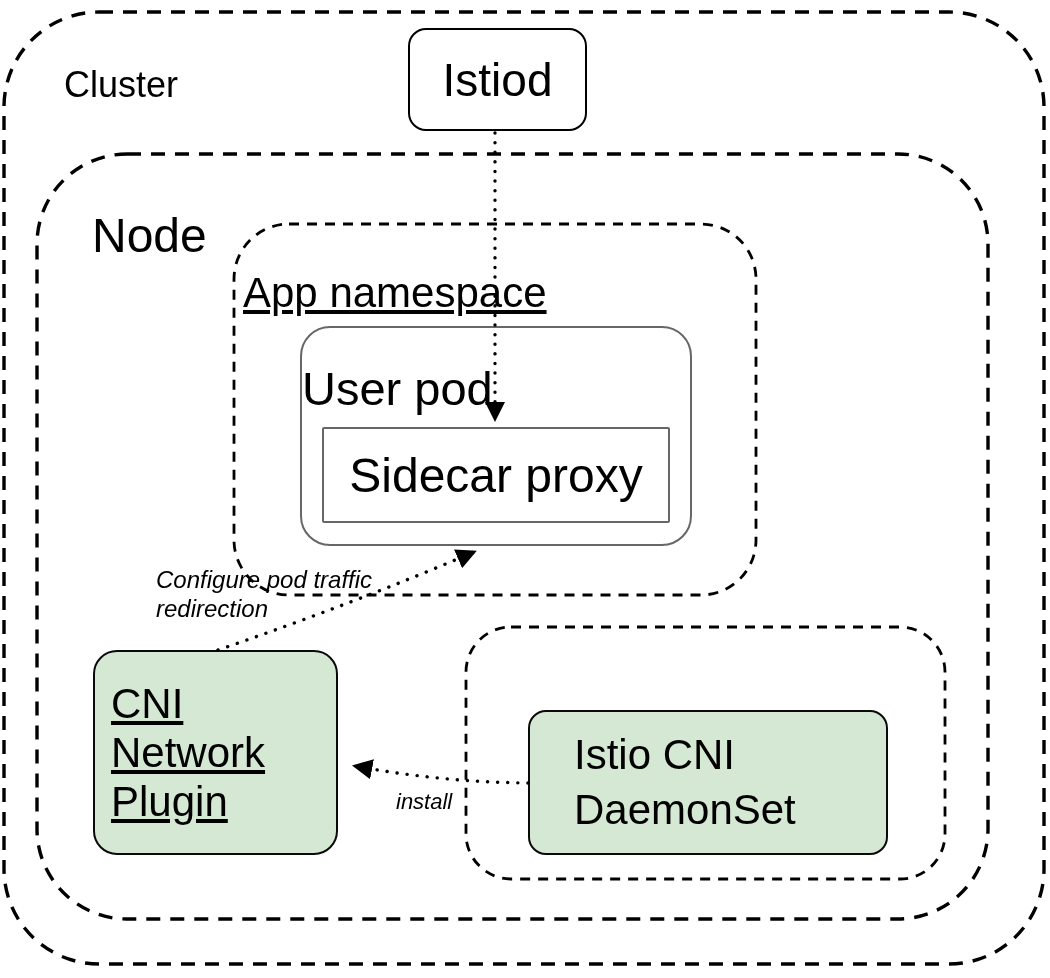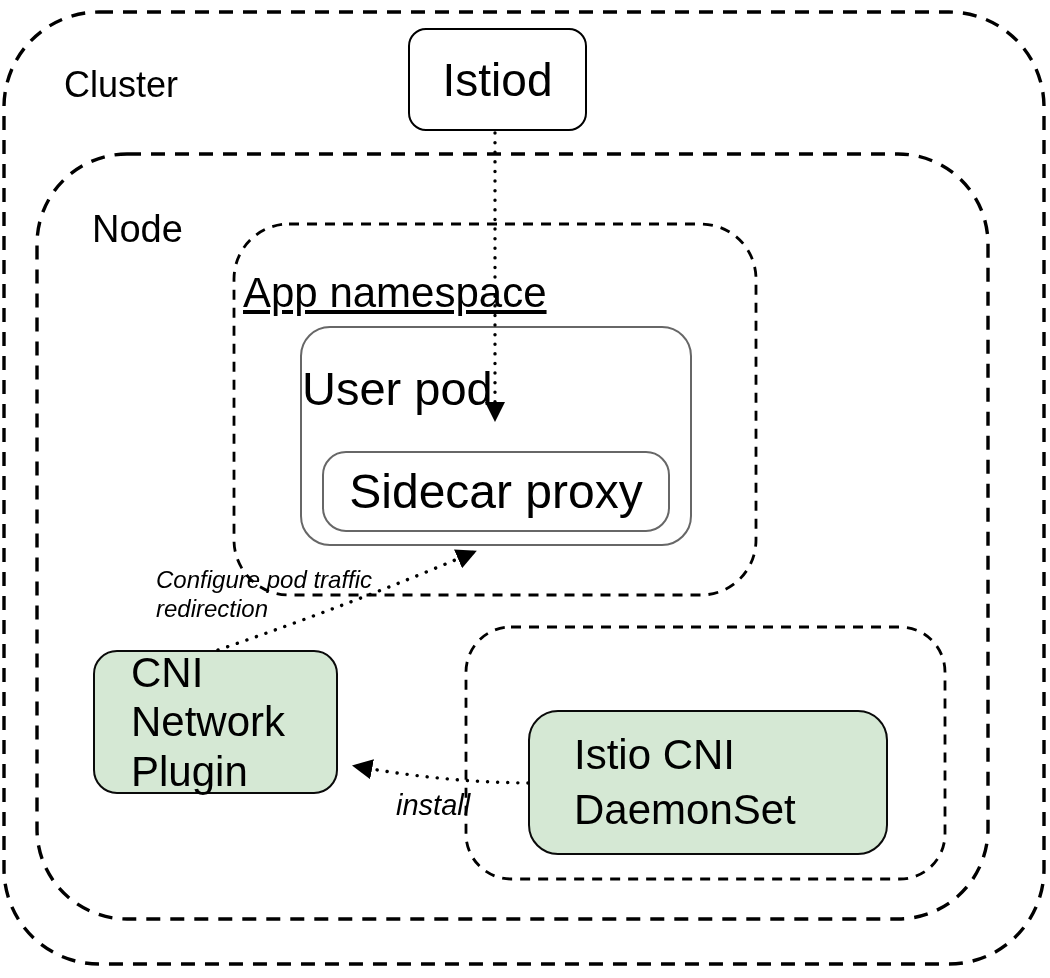--- a/index.html
+++ b/index.html
@@ -59,31 +59,31 @@
 <div id="canvas">
 
   <div class="box solid-dark" style="left:408px; top:28px; width:179px; height:103px; border-radius:18px;">
     <div class="center-text" style="font-size:46px;">Istiod</div>
   </div>
 
   <div class="box solid-gray" style="left:300px; top:326px; width:392px; height:220px; border-radius:30px;">
     <div class="label" style="left:0; top:34px; width:100%; text-align:left; font-size:47px;">User pod</div>
   </div>
 
-  <div class="box solid-gray" style="left:322px; top:427px; width:348px; height:81px; border-radius:24px;margin-top:24px;">
+  <div class="box solid-gray" style="left:322px; top:427px; width:348px; height:96px; border-radius:2px;">
     <div class="center-text" style="font-size:48px;">Sidecar proxy</div>
   </div>
 
-  <div class="box green" style="left:93px; top:650px; width:245px; height:144px; border-radius:24px; padding-left:36px; font-size:42px; line-height:1.17;">
+  <div class="box green" style="left:93px; top:650px; width:245px; height:205px; border-radius:24px; padding-left:16px; font-size:42px; line-height:1.17;text-decoration:underline;">
     <div class="multiline">CNI
 Network
 Plugin</div>
   </div>
 
-  <div class="box green" style="left:528px; top:710px; width:360px; height:145px; border-radius:30px; padding-left:44px; font-size:42px; line-height:1.3;">
+  <div class="box green" style="left:528px; top:710px; width:360px; height:145px; border-radius:18px; padding-left:44px; font-size:42px; line-height:1.3;">
     <div class="multiline">Istio CNI
 DaemonSet</div>
   </div>
 
   <svg class="overlay" viewBox="0 0 1050 978">
     <defs>
       <marker id="arrowhead" viewBox="0 0 10 10" refX="8.5" refY="5" markerWidth="6" markerHeight="6" orient="auto-start-reverse">
         <path d="M 0 0 L 10 5 L 0 10 z" fill="#000"></path>
       </marker>
     </defs>
@@ -98,23 +98,23 @@
 
     <path d="M 495 133 L 495 419" fill="none" stroke="#000" stroke-width="3.4" stroke-dasharray="0.1 9.5" stroke-linecap="round" marker-end="url(#arrowhead)"></path>
 
     <path d="M 218 650 Q 355 603 474 552" fill="none" stroke="#000" stroke-width="3.4" stroke-dasharray="0.1 10" stroke-linecap="round" marker-end="url(#arrowhead)"></path>
 
     <path d="M 528 783 Q 440 782 355 766" fill="none" stroke="#000" stroke-width="3.4" stroke-dasharray="0.1 10" stroke-linecap="round" marker-end="url(#arrowhead)"></path>
   </svg>
 
   <div class="label" style="left:64px; top:64px; font-size:36px;">Cluster</div>
 
-  <div class="label" style="left:92px; top:208px; font-size:38px;">Node</div>
+  <div class="label" style="left:92px; top:208px; font-size:48px;">Node</div>
 
   <div class="label" style="left:243px; top:269px; font-size:42px;text-decoration:underline;">App namespace</div>
 
 
   <div class="label italic" style="left:156px; top:566px; font-size:24px; line-height:1.2;">Configure pod traffic
 redirection</div>
 
-  <div class="label italic" style="left:396px; top:789px; font-size:29px;">install</div>
+  <div class="label italic" style="left:396px; top:789px; font-size:22px;">install</div>
 
 </div>
 
 </body></html>

